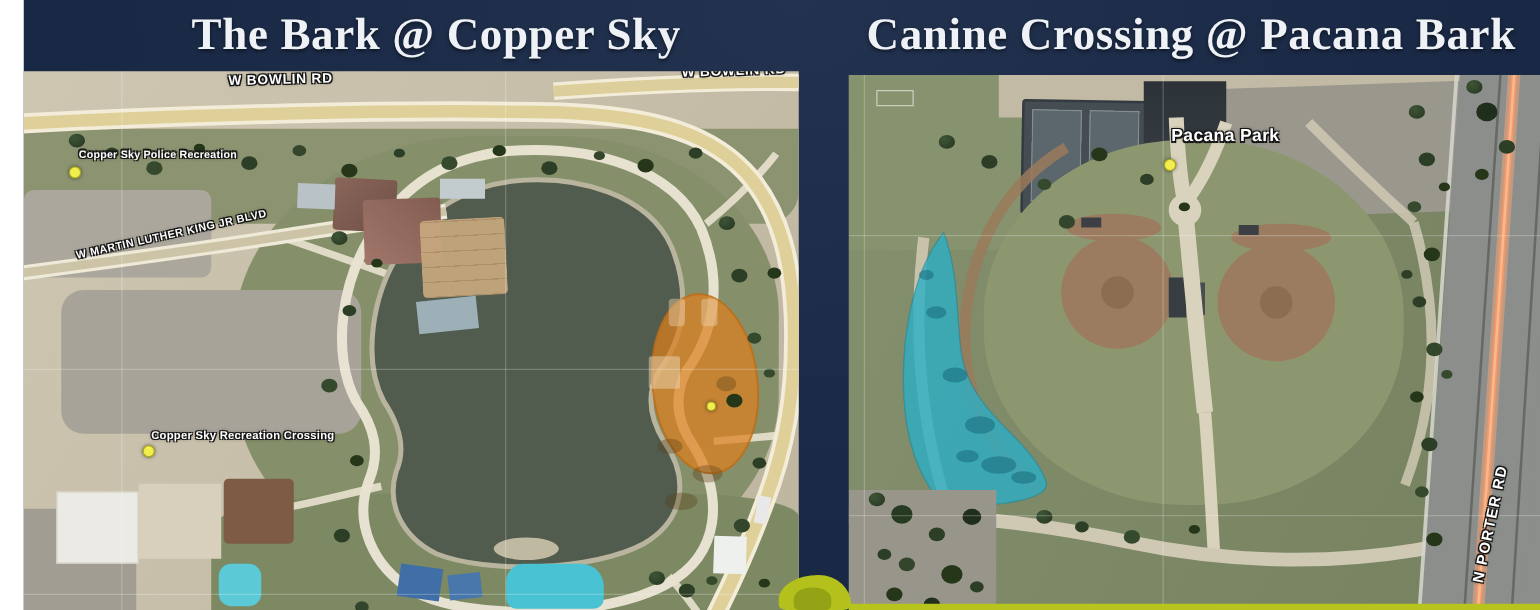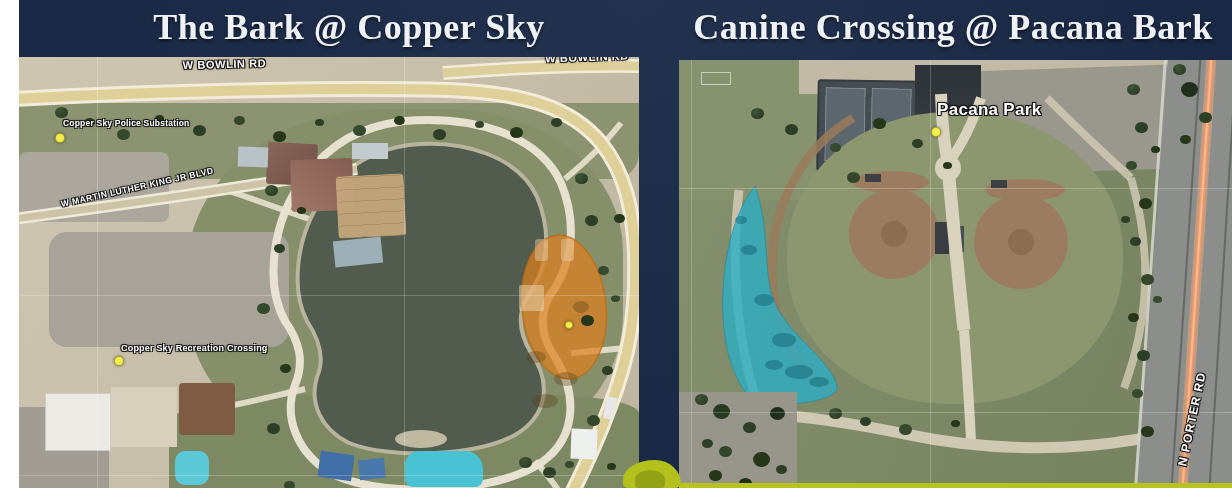--- a/index.html
+++ b/index.html
@@ -108,21 +108,21 @@
     <div class="grid-v" style="left:385px;"></div>
     <div class="grid-h" style="top:238px;"></div>
     <div class="grid-h" style="top:418px;"></div>
 
     <div class="dot" style="left:36px;top:76px;"></div>
     <div class="dot" style="left:95px;top:299px;"></div>
     <div class="dot" style="left:546px;top:264px;width:6px;height:6px;"></div>
 
     <div class="maplabel" style="left:128px;top:1px;width:155px;text-align:center;font-size:11px;letter-spacing:.6px;transform:rotate(-1.5deg);">W BOWLIN RD</div>
     <div class="maplabel" style="left:488px;top:-6px;width:160px;text-align:center;font-size:11px;letter-spacing:.6px;transform:rotate(-2deg);">W BOWLIN RD</div>
-    <div class="maplabel" style="left:44px;top:61px;font-size:8.5px;letter-spacing:.2px;">Copper Sky Police Substation</div>
+    <div class="maplabel" style="left:44px;top:61px;font-size:8.5px;letter-spacing:.2px;">Copper Sky Police Recreation</div>
     <div class="maplabel" style="left:42px;top:142px;font-size:8.5px;letter-spacing:.5px;transform:rotate(-12.5deg);transform-origin:0 50%;">W MARTIN LUTHER KING JR BLVD</div>
     <div class="maplabel" style="left:102px;top:286px;font-size:9px;letter-spacing:.2px;">Copper Sky Recreation Crossing</div>
   </div>
 
   <div id="map-right" class="map">
 
     <div class="abs" style="left:0;top:0;width:270px;height:140px;background:#87926e;border-radius:0 0 20px 0;"></div>
     <div class="abs" style="left:22px;top:12px;width:28px;height:11px;border:1.5px solid rgba(255,255,255,.55);"></div>
     <div class="abs" style="left:120px;top:0;width:452px;height:34px;background:#c2baa4;"></div>
     <div class="abs rows-v" style="left:290px;top:8px;width:206px;height:104px;background:#9a978d;border-radius:4px;transform:rotate(-2deg);"></div>
@@ -190,21 +190,21 @@
     <div class="tree" style="left:16px;top:334px;box-shadow:20px 12px 0 2px #263a21,48px 28px 0 0 #2c3f26,76px 14px 0 1px #1f2f1b,24px 52px 0 0 #33462b,60px 60px 0 2px #253619,6px 44px 0 -1px #2c3f26,44px 84px 0 0 #1f2f1b,80px 70px 0 -1px #2c3f26,14px 76px 0 0 #253619;"></div>
     <div class="tree" style="left:72px;top:48px;box-shadow:34px 16px 0 0 #2c3f26,78px 34px 0 -1px #35492c,122px 10px 0 0 #253619,160px 30px 0 -1px #2c3f26,96px 64px 0 0 #33462b,190px 52px 0 -2px #253619;"></div>
     <div class="tree" style="left:150px;top:348px;box-shadow:30px 8px 0 -1px #2c3f26,70px 16px 0 0 #35492c,120px 10px 0 -2px #253619;"></div>
 
     <div class="grid-v" style="left:12px;"></div>
     <div class="grid-v" style="left:251px;"></div>
     <div class="grid-h" style="top:128px;"></div>
     <div class="grid-h" style="top:352px;"></div>
 
     <div class="dot" style="left:252px;top:67px;"></div>
-    <div class="maplabel" style="left:258px;top:40px;font-size:17px;letter-spacing:.3px;">Pacana Park</div>
+    <div class="maplabel" style="left:258px;top:40px;font-size:14px;letter-spacing:.3px;">Pacana Park</div>
     <div class="maplabel" style="left:448px;top:352px;width:130px;text-align:center;font-size:12px;letter-spacing:1.2px;transform:rotate(-78deg);">N PORTER RD</div>
   </div>
 
   <div class="abs" style="left:660px;top:483px;width:572px;height:5px;background:var(--bottom-strip);"></div>
   <div class="abs" style="left:604px;top:460px;width:58px;height:28px;background:#b4c11c;border-radius:55% 45% 6px 6px / 70% 85% 4px 4px;"></div>
   <div class="abs" style="left:616px;top:470px;width:30px;height:18px;background:#93a315;border-radius:50% 50% 4px 4px;"></div>
   <div class="abs" style="left:1220px;top:468px;width:12px;height:20px;background:#aab81a;border-radius:60% 0 0 60% / 50% 0 0 50%;"></div>
 
 </div>
 

